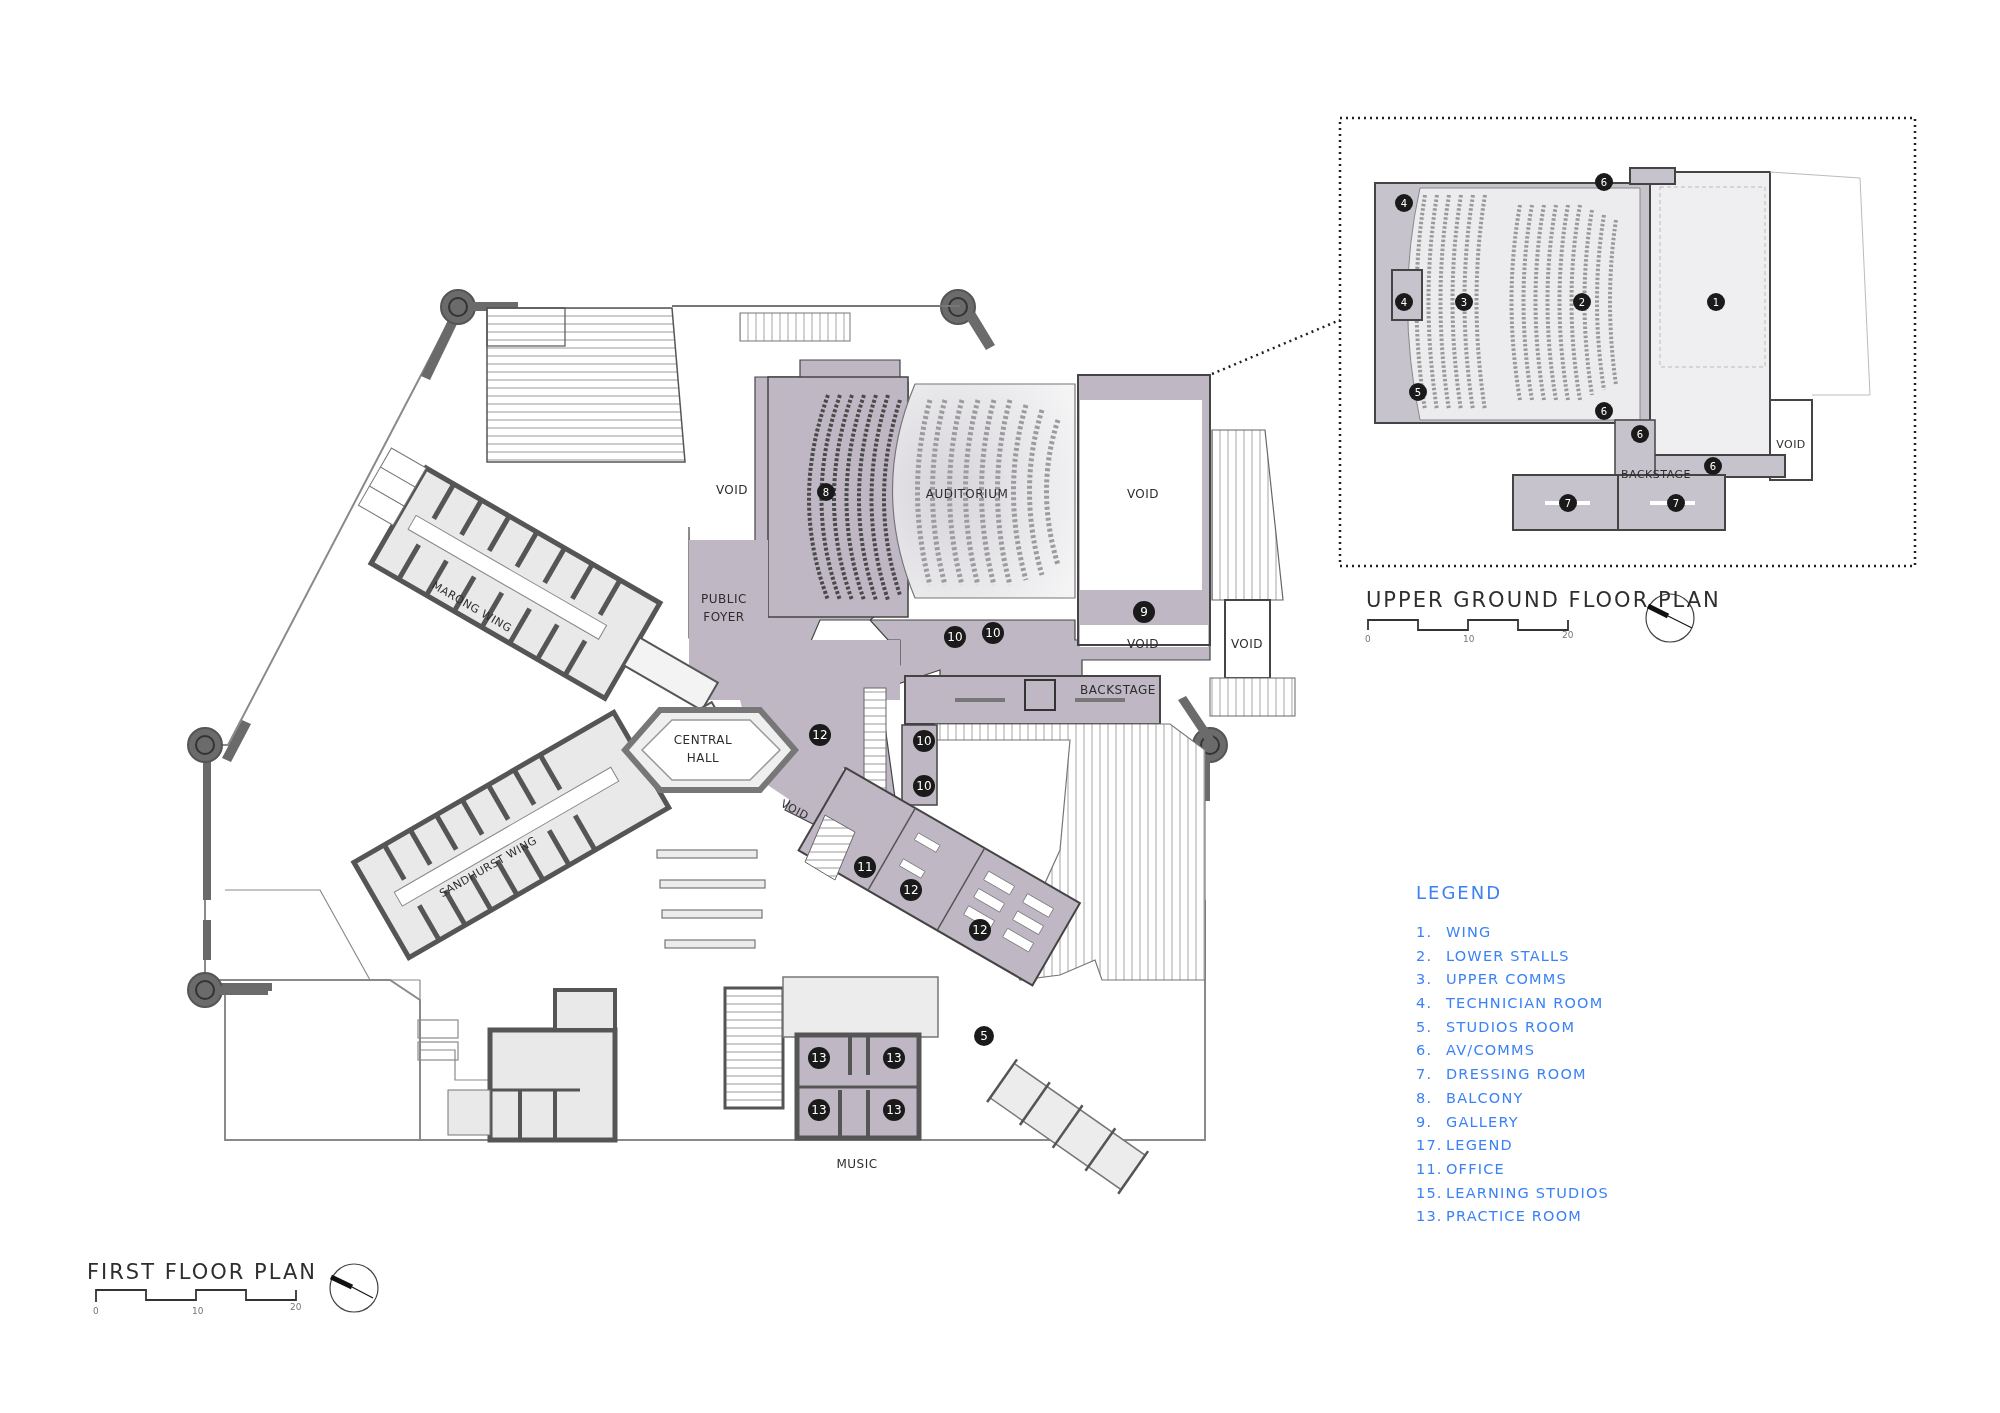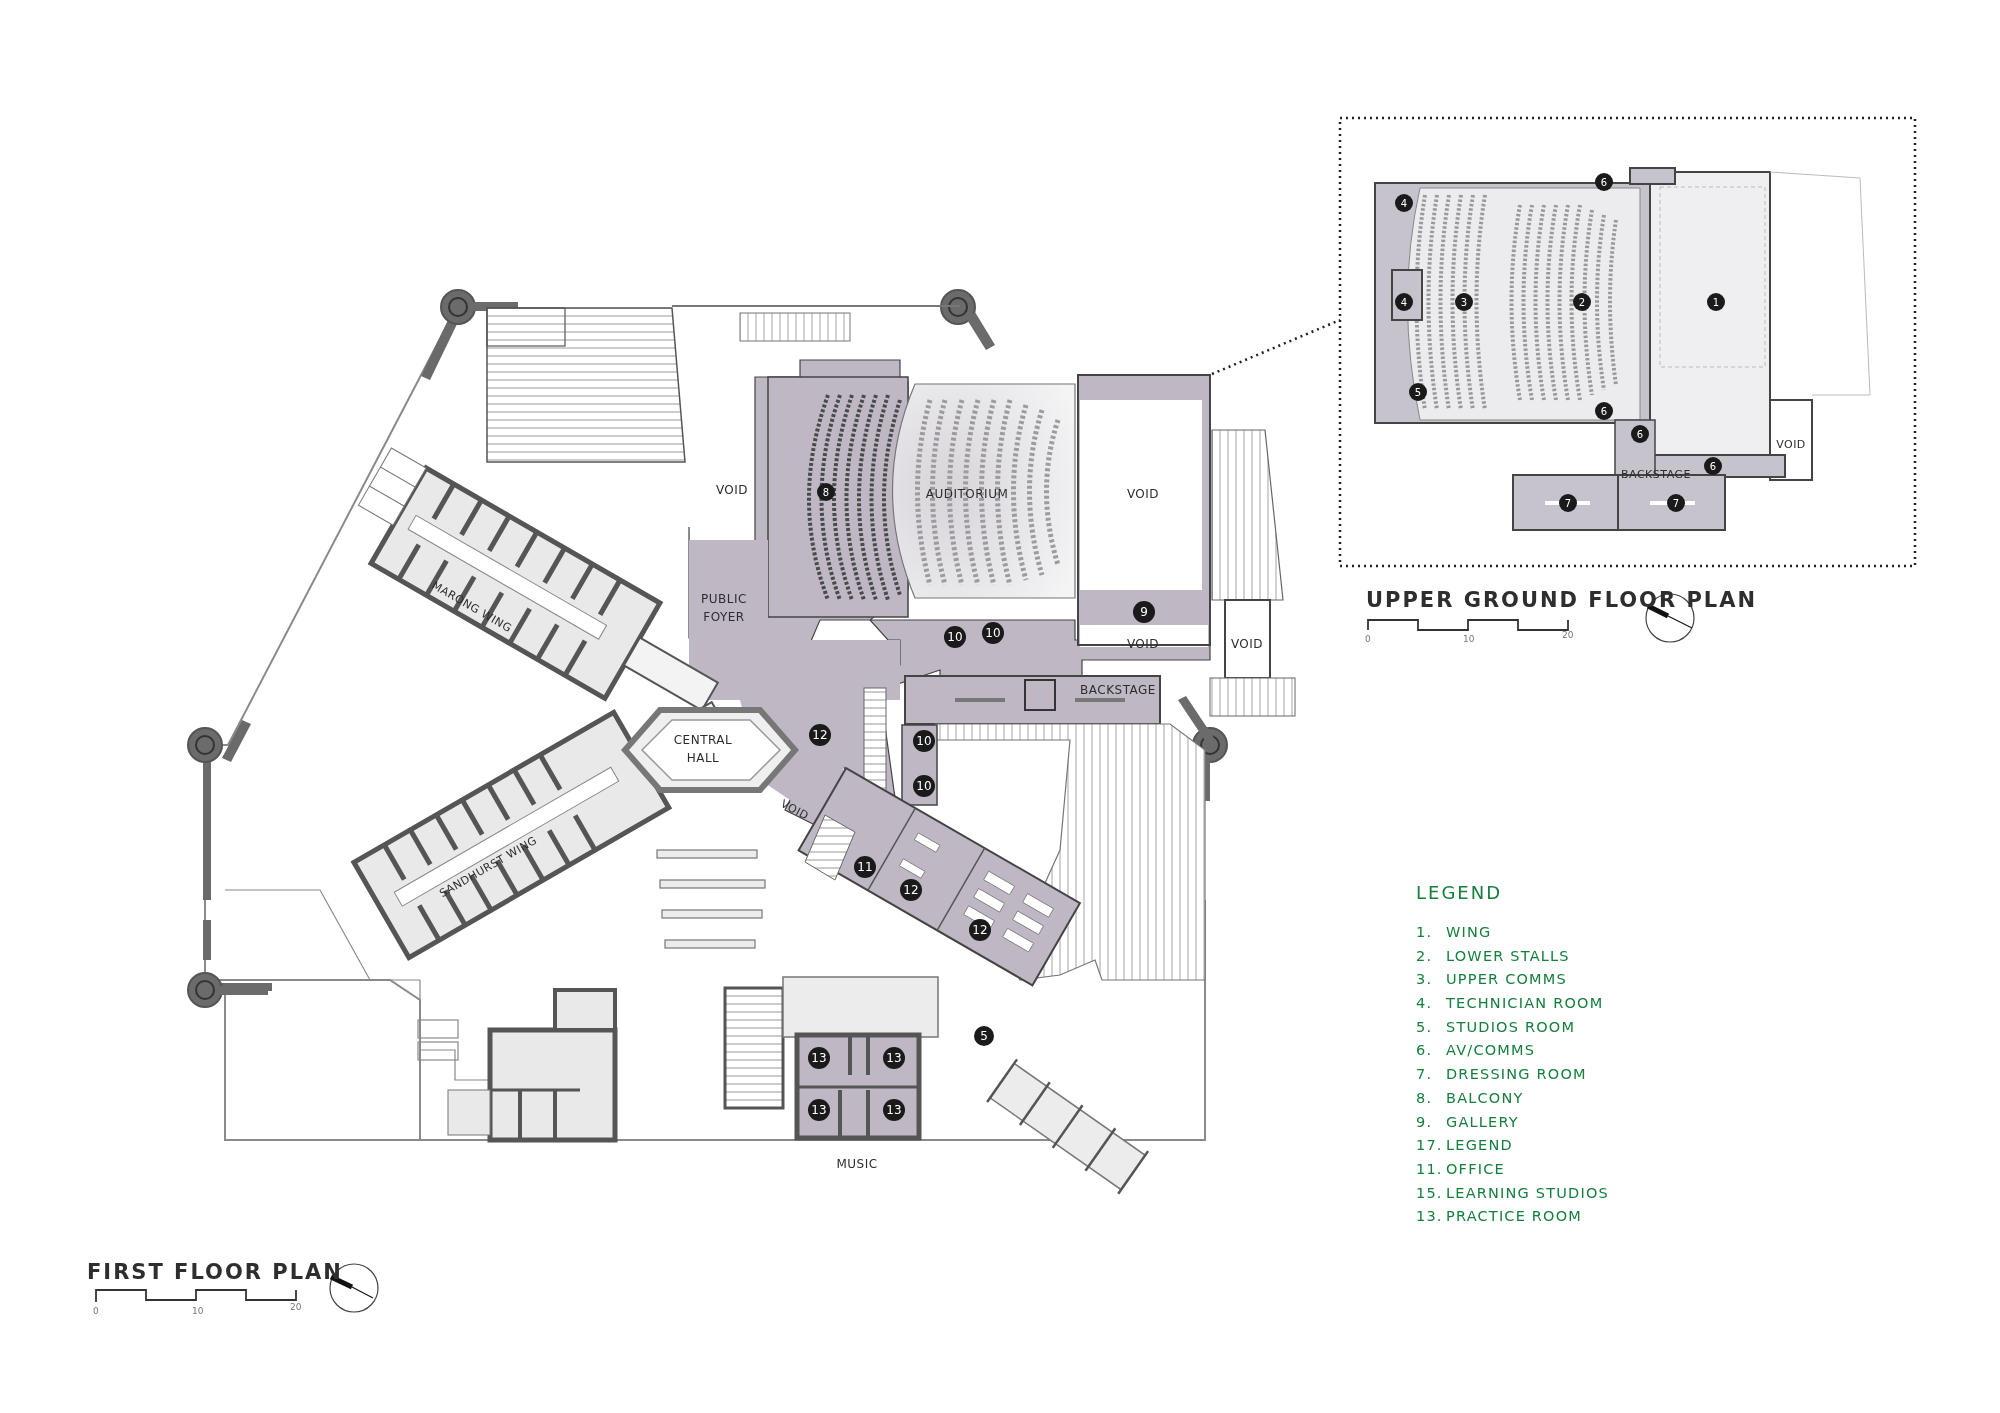--- a/index.html
+++ b/index.html
@@ -1,21 +1,21 @@
 <!DOCTYPE html>
 <html><head>
 <meta charset="utf-8">
 <style>
   html, body { margin:0; padding:0; background:#ffffff; }
   body { width:2000px; height:1413px; position:relative; overflow:hidden; font-family:"DejaVu Sans", "Liberation Sans", sans-serif; color:#2b2b2b; }
   svg text { font-family:"DejaVu Sans", "Liberation Sans", sans-serif; }
   .abs { position:absolute; }
-  .plan-title { position:absolute; font-size:21px; letter-spacing:2px; color:#2e2e2e; font-weight:700; }
+  .plan-title { position:absolute; font-size:21px; letter-spacing:2px; color:#2e2e2e; font-weight:400; }
   .scale-lbl { position:absolute; font-size:9px; color:#777; }
-  .legend { position:absolute; left:1416px; top:882px; color:#15803d; }
+  .legend { position:absolute; left:1416px; top:882px; color:#3b82f6; }
   .legend-title { font-size:18px; letter-spacing:2px; margin-bottom:18px; }
   .legend-item { font-size:14.5px; letter-spacing:1.2px; height:23.7px; line-height:23.7px; display:flex; }
   .legend-num { width:30px; display:inline-block; }
   .lbl { font-size:12px; letter-spacing:0.5px; fill:#2d2d2d; }
   .lbl-s { font-size:11px; letter-spacing:0.5px; fill:#2d2d2d; }
   .badge-t { font-size:12px; fill:#ffffff; text-anchor:middle; dominant-baseline:central; }
 </style>
 </head>
 <body>
 

